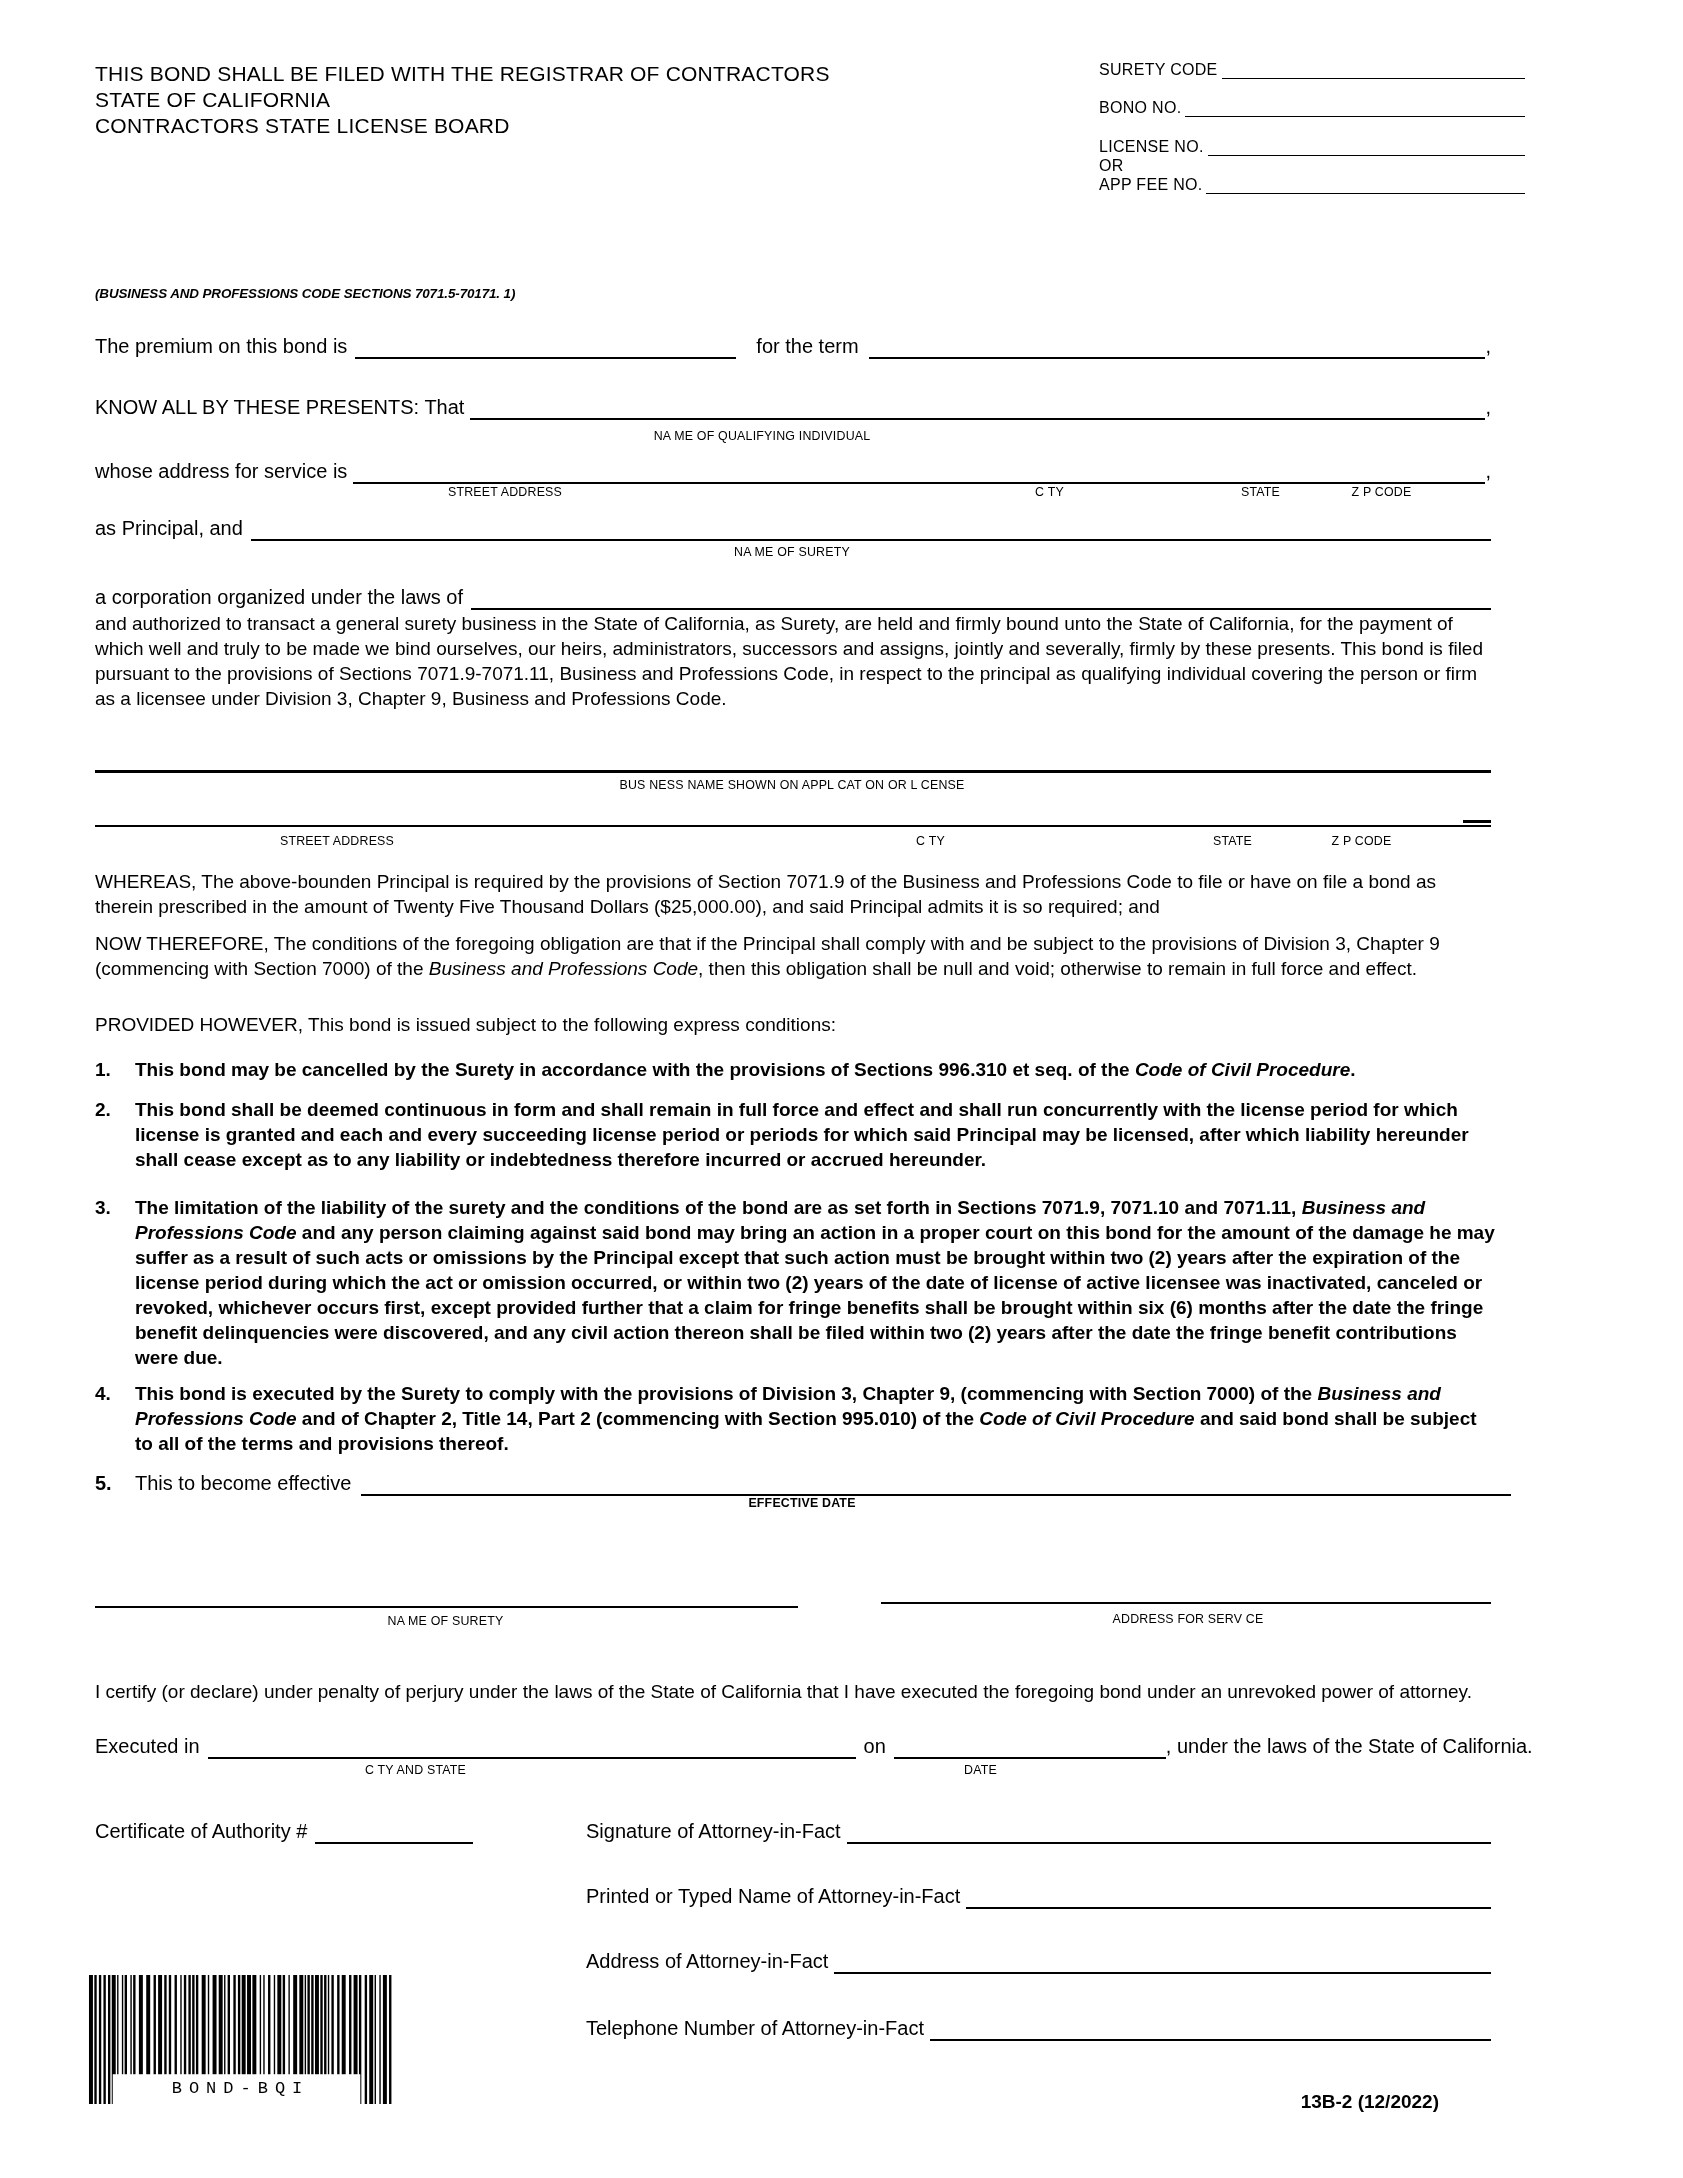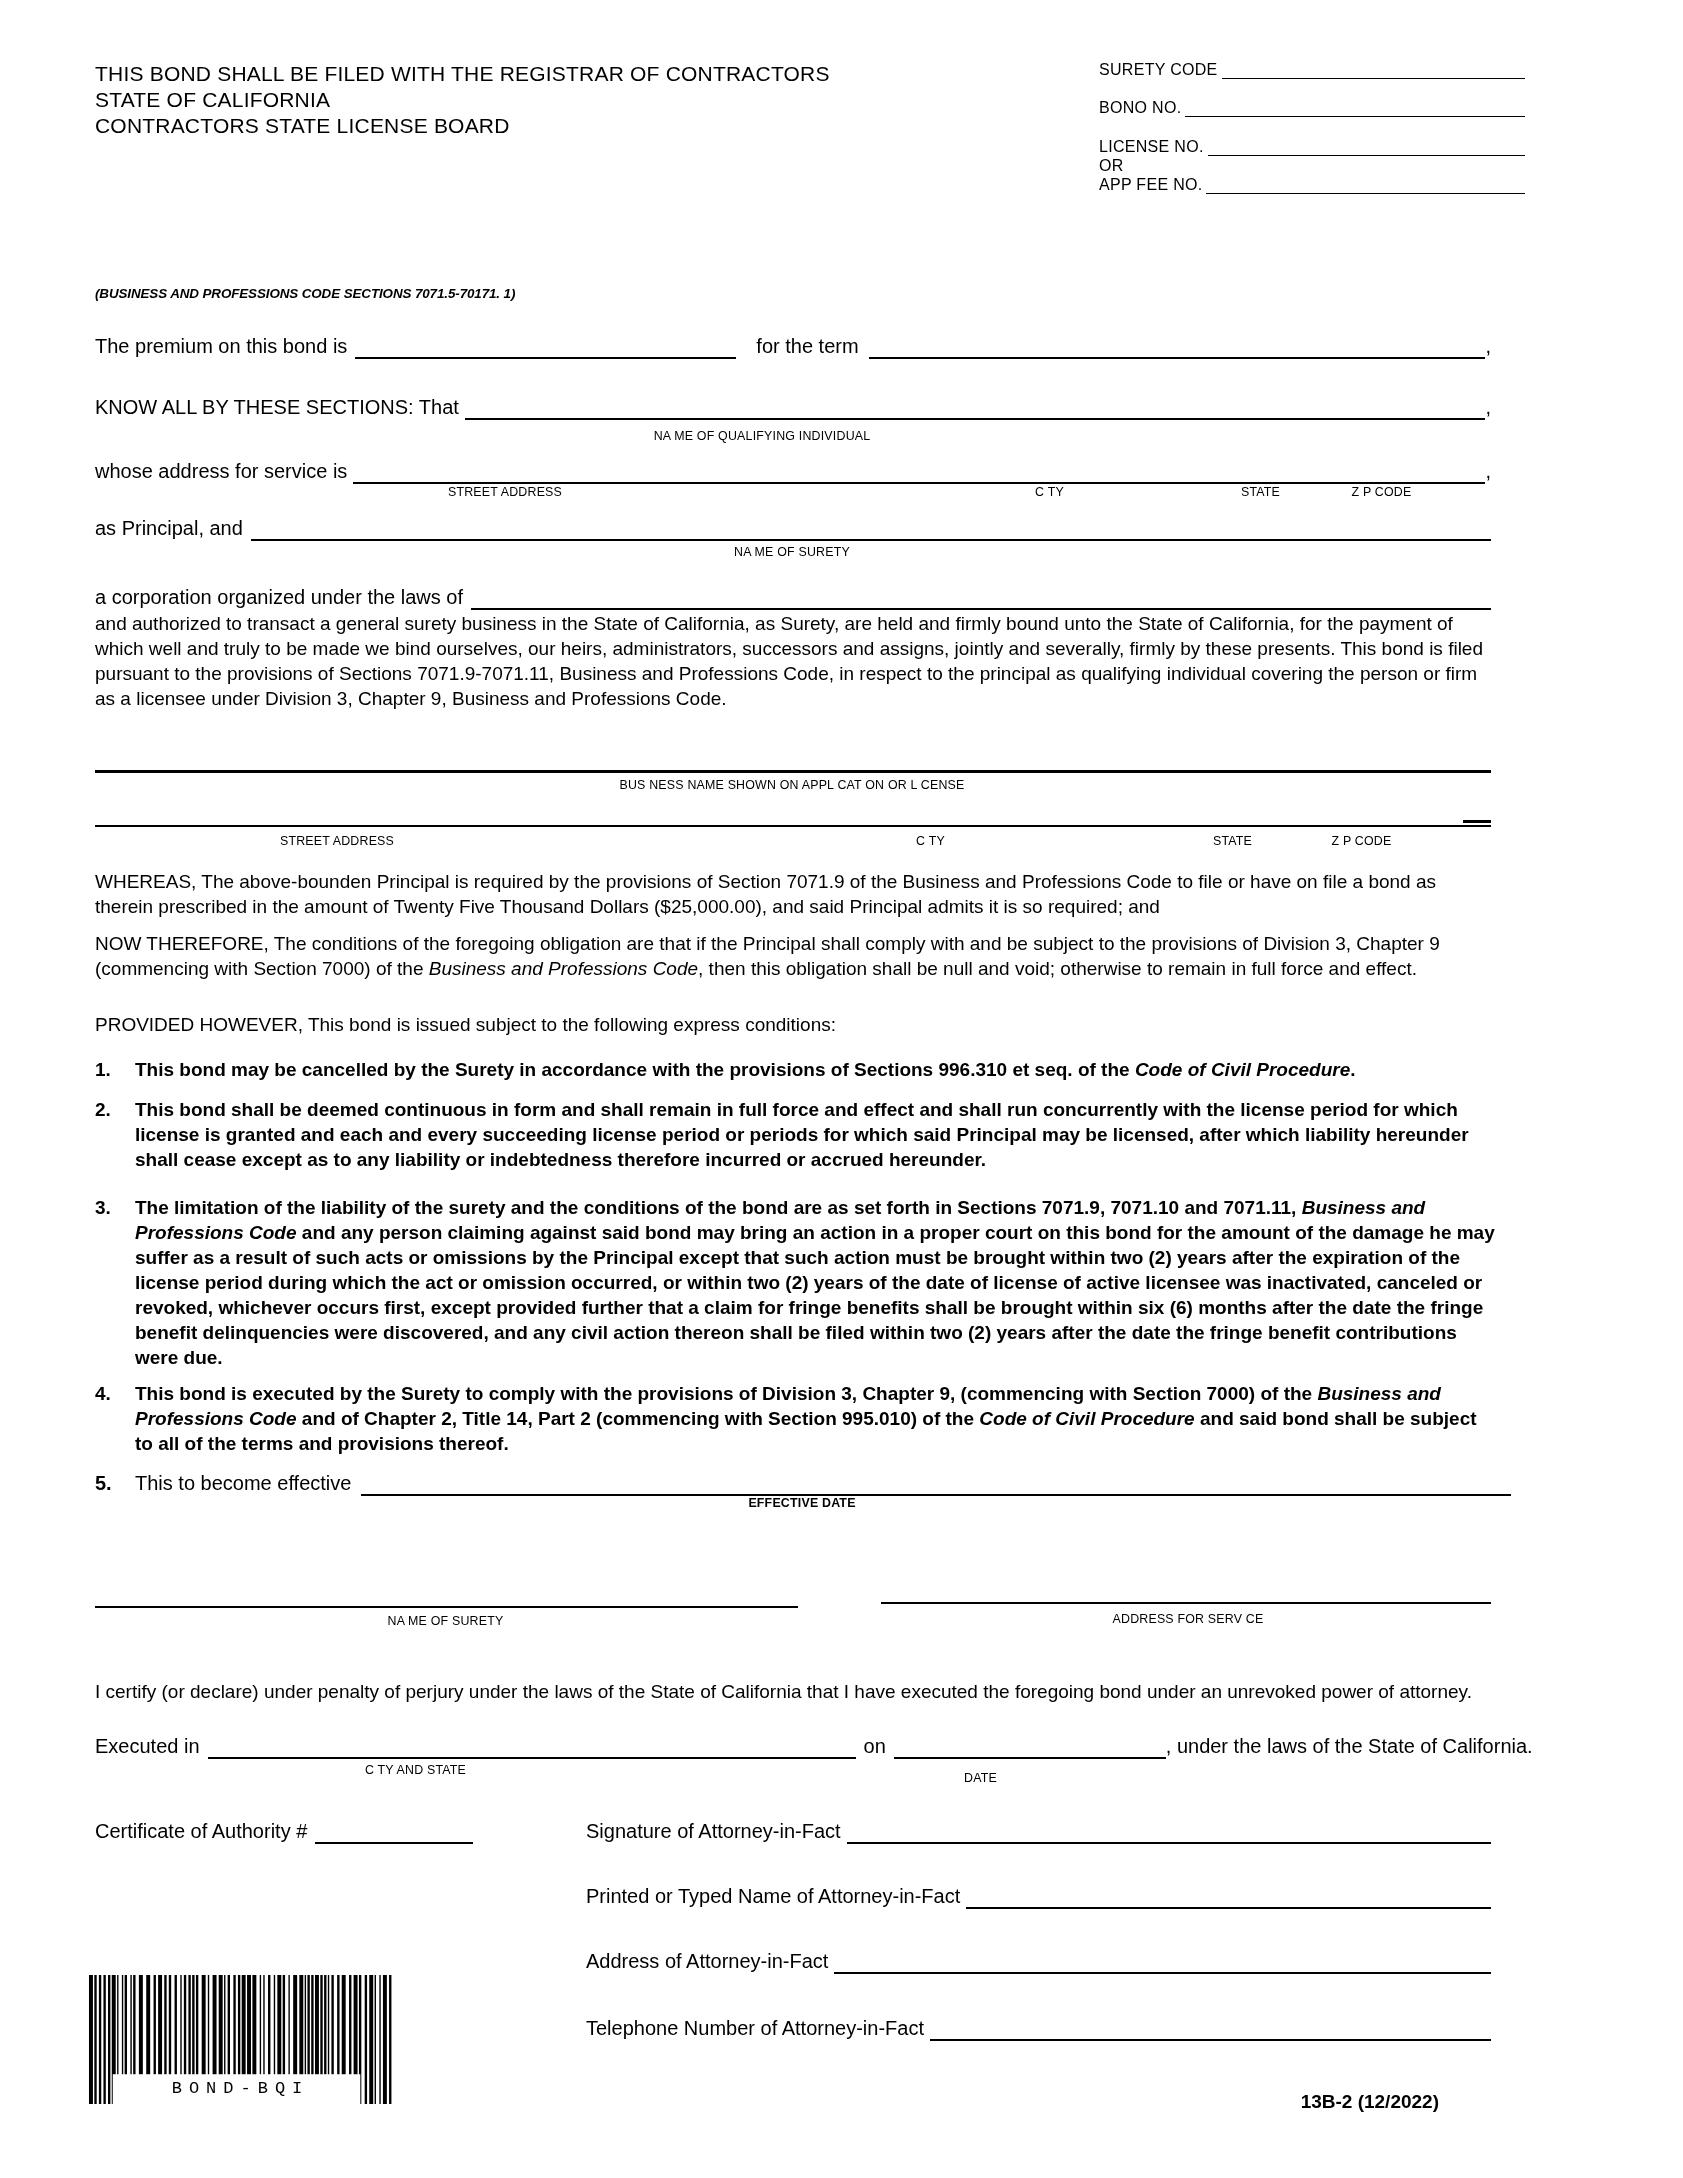--- a/index.html
+++ b/index.html
@@ -192,21 +192,21 @@
 
   <div class="row" style="left:95px; top:335px; width:1396px;">
     <span class="txt">The premium on this bond is</span>
     <span class="line" style="width:381px; margin-left:8px;"></span>
     <span class="txt" style="margin-left:20px;">for the term</span>
     <span class="line grow" style="margin-left:10px;"></span>
     <span class="txt">,</span>
   </div>
 
   <div class="row" style="left:95px; top:396px; width:1396px;">
-    <span class="txt">KNOW ALL BY THESE SECTIONS: That</span>
+    <span class="txt">KNOW ALL BY THESE PRESENTS: That</span>
     <span class="line grow" style="margin-left:6px;"></span>
     <span class="txt">,</span>
   </div>
   <div class="caplbl" style="left:554px; top:429px; width:416px;">NA ME OF QUALIFYING INDIVIDUAL</div>
 
   <div class="row" style="left:95px; top:460px; width:1396px;">
     <span class="txt">whose address for service is</span>
     <span class="line grow" style="margin-left:6px;"></span>
     <span class="txt">,</span>
   </div>
@@ -280,21 +280,21 @@
   <div class="para" style="left:95px; top:1679px; width:1416px;">I certify (or declare) under penalty of perjury under the laws of the State of California that I have executed the foregoing bond under an unrevoked power of attorney.</div>
 
   <div class="row" style="left:95px; top:1735px; width:1416px;">
     <span class="txt">Executed in</span>
     <span class="line" style="width:648px; margin-left:8px;"></span>
     <span class="txt" style="margin-left:8px;">on</span>
     <span class="line" style="width:272px; margin-left:8px;"></span>
     <span class="txt">, under the laws of the State of California.</span>
   </div>
   <div class="caplbl" style="left:287px; top:1763px; width:257px;">C TY AND STATE</div>
-  <div class="caplbl" style="left:911px; top:1763px; width:139px;margin-top:8px;">DATE</div>
+  <div class="caplbl" style="left:911px; top:1763px; width:139px;">DATE</div>
 
   <div class="row" style="left:95px; top:1820px;">
     <span class="txt">Certificate of Authority #</span>
     <span class="line" style="width:158px; margin-left:8px; border-bottom-width:2.5px;"></span>
   </div>
 
   <div class="row" style="left:586px; top:1820px; width:905px;">
     <span class="txt">Signature of Attorney-in-Fact</span>
     <span class="line grow" style="margin-left:6px; border-bottom-width:2.5px;"></span>
   </div>

